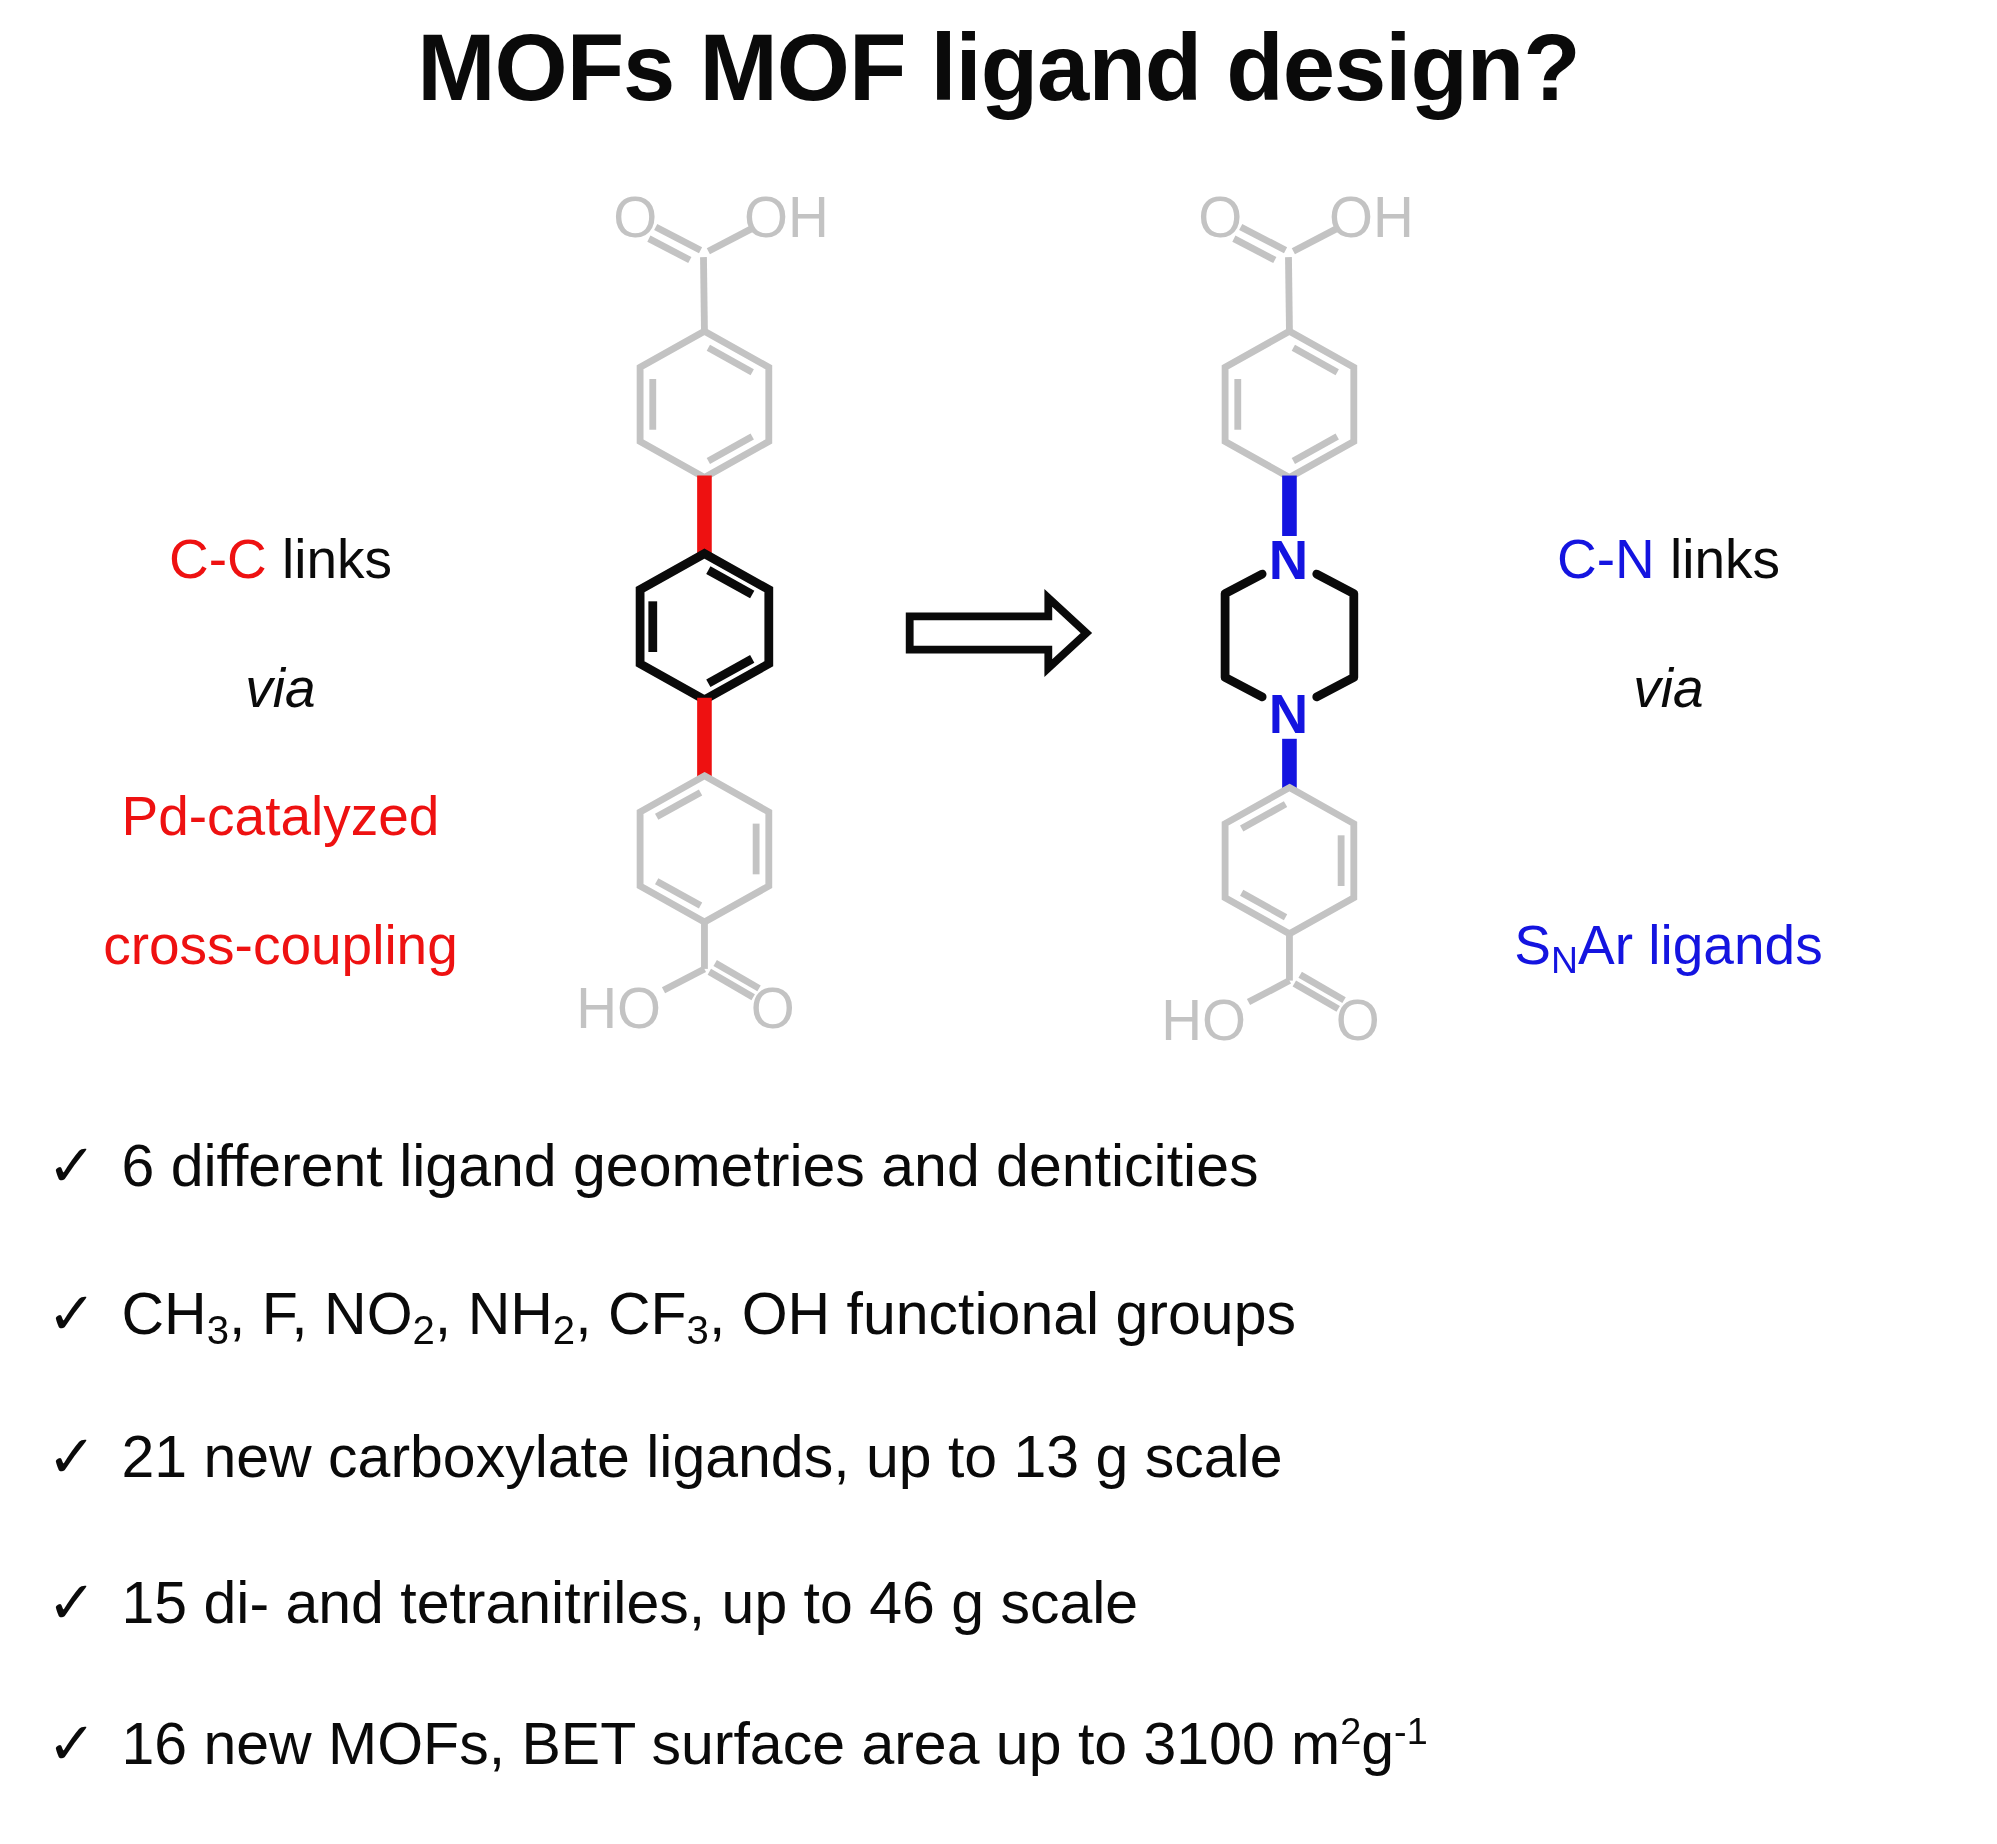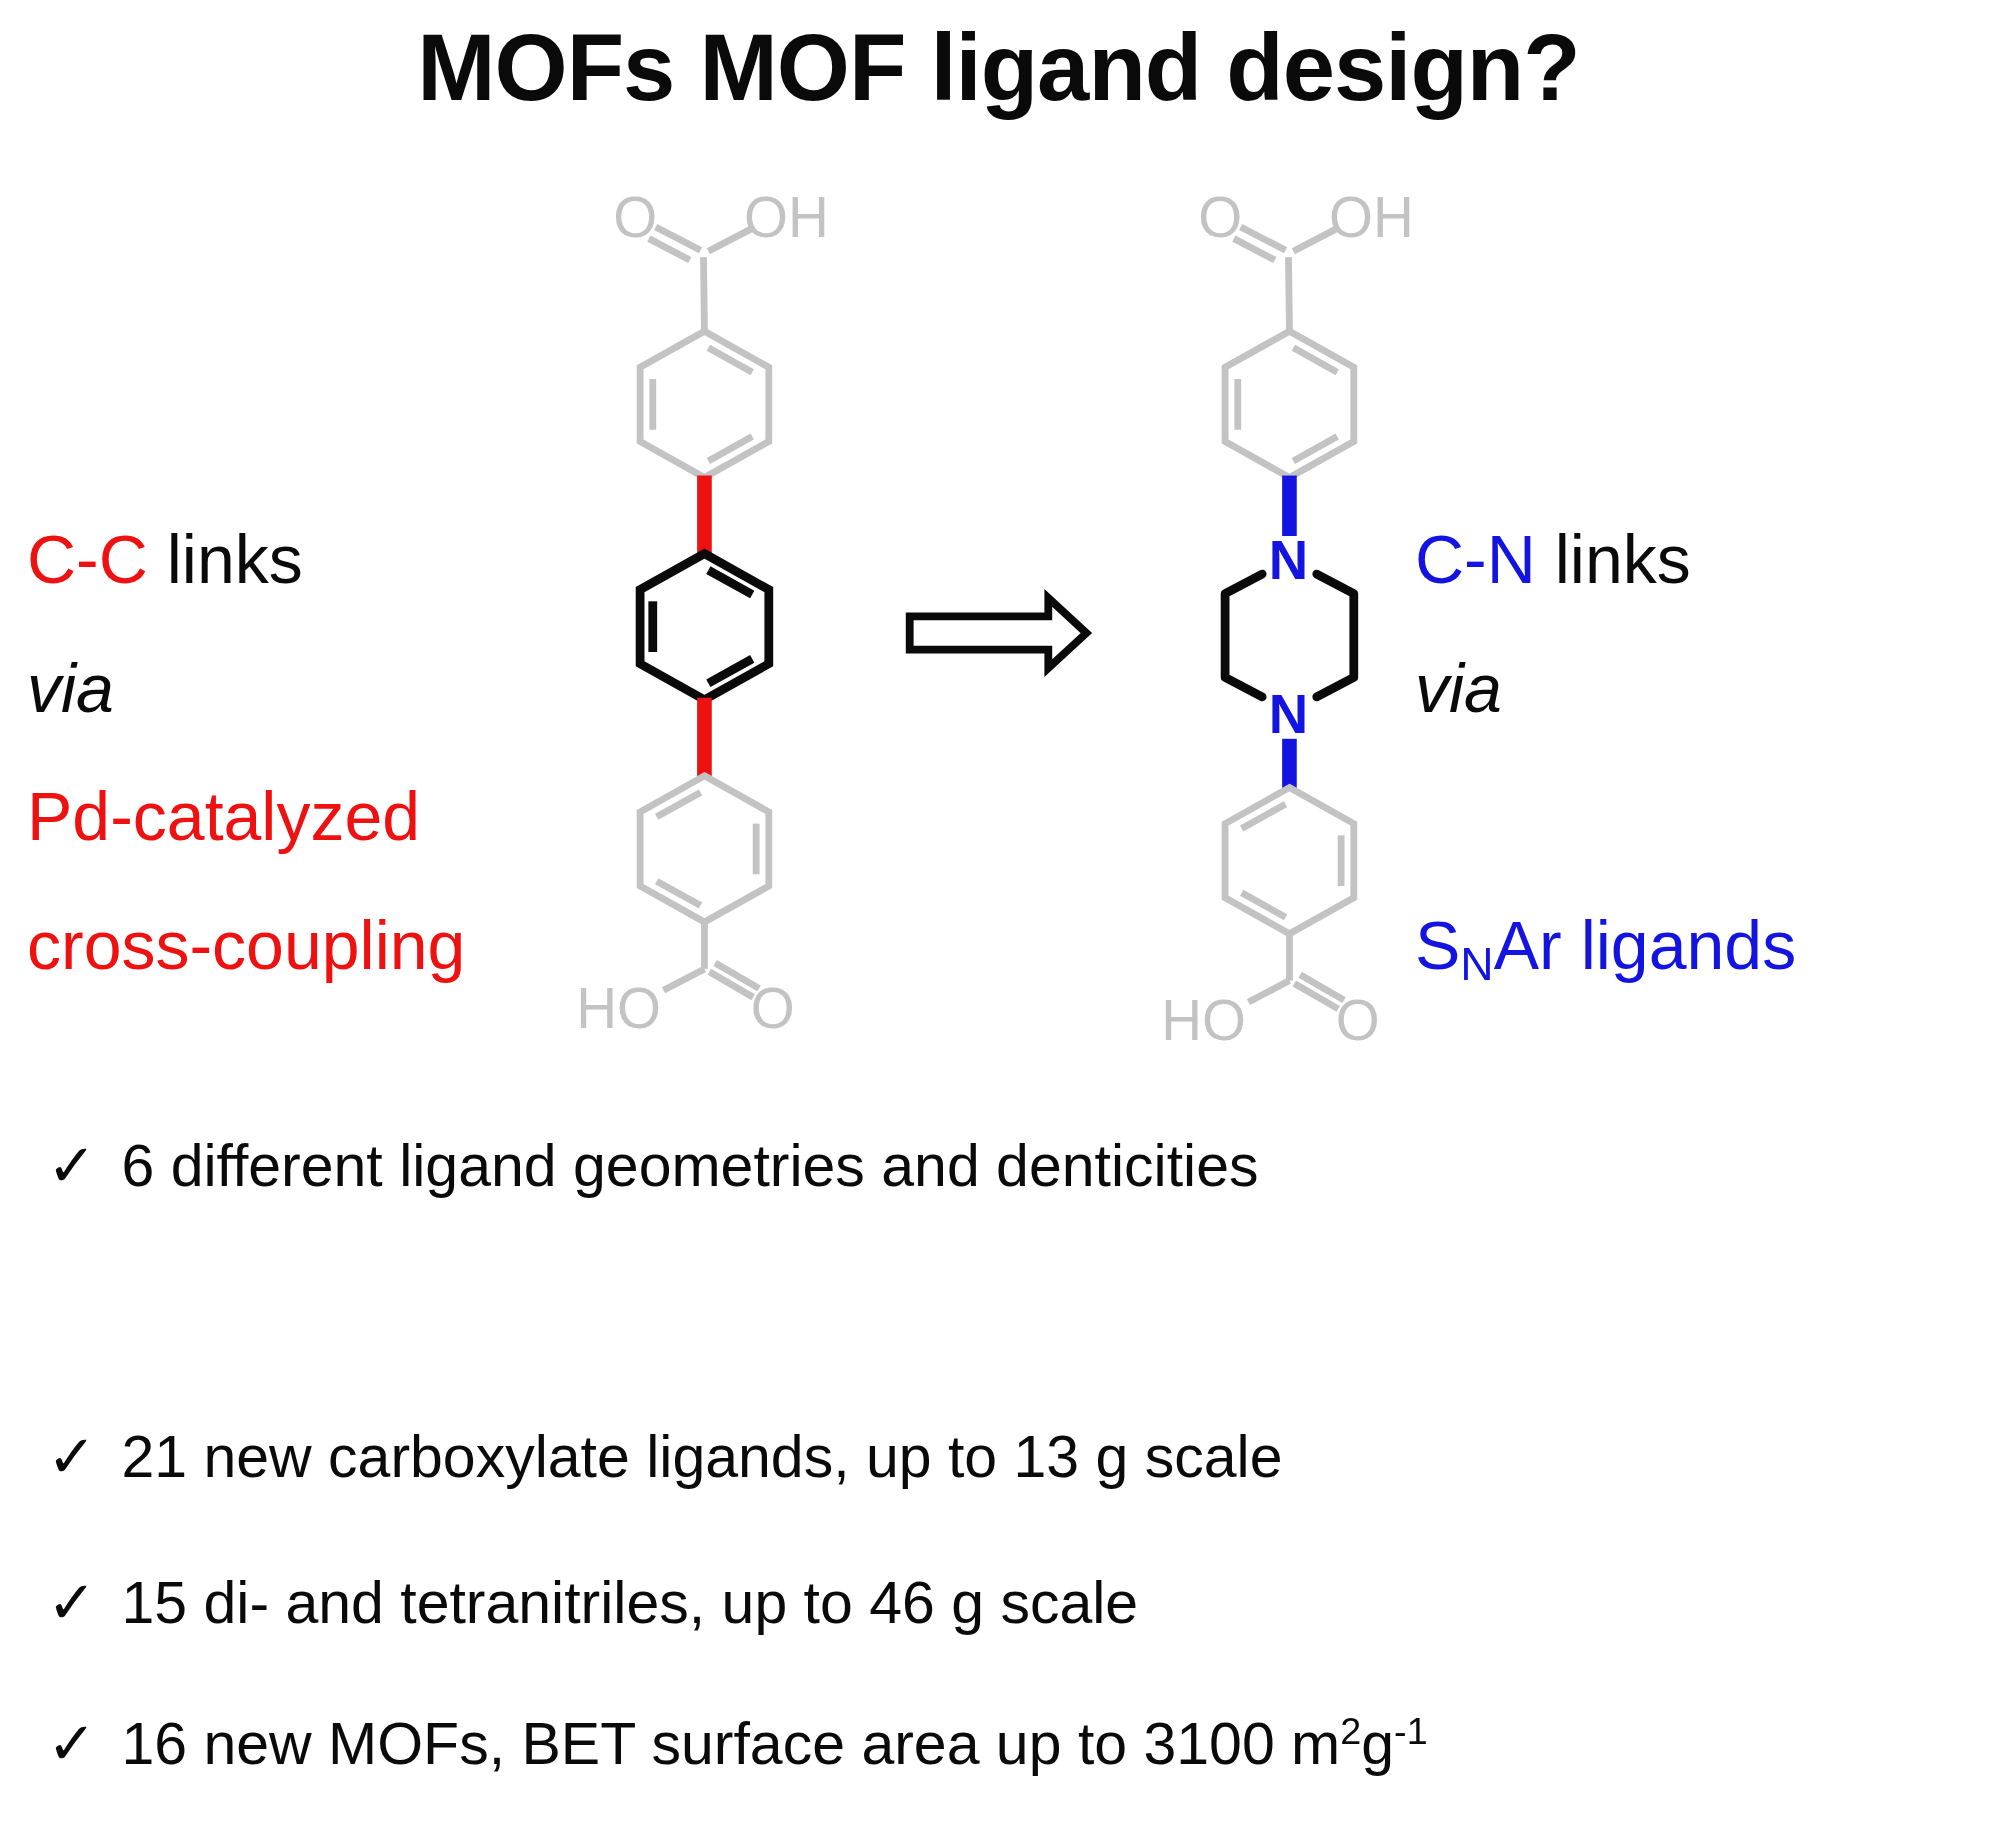--- a/index.html
+++ b/index.html
@@ -5,22 +5,22 @@
   html,body{margin:0;padding:0;background:#fff;}
   #canvas{
     position:relative;width:1997px;height:1844px;background:#ffffff;
     font-family:"Liberation Sans","DejaVu Sans",sans-serif;color:#0a0a0a;overflow:hidden;
   }
   .title{
     position:absolute;top:13.7px;left:0;width:100%;text-align:center;
     font-size:94px;font-weight:700;letter-spacing:-1px;white-space:nowrap;
   }
   .lbl{
-    position:absolute;width:507px;height:90px;line-height:90px;
-    font-size:68px;white-space:nowrap;
+    position:absolute;width:507px;height:90px;line-height:90px;text-align:center;
+    font-size:55px;white-space:nowrap;
   }
   .lbl.lleft{left:27px;}
   .lbl.lright{left:1415px;}
   .mol{position:absolute;top:146px;}
   .arrow{position:absolute;left:897px;top:585px;}
   .row{
     position:absolute;left:47px;height:90px;line-height:90px;
     font-size:59px;white-space:nowrap;
   }
   .check{display:inline-block;margin-right:25px;}
@@ -136,20 +136,23 @@
       <line x1="147" y1="859" x2="192" y2="885"></line>
       <line x1="153" y1="850" x2="198" y2="876"></line>
     </g>
     <text x="54" y="917" text-anchor="middle" font-size="58" fill="#c3c3c3">HO</text>
     <text x="212" y="917" text-anchor="middle" font-size="58" fill="#c3c3c3">O</text>
   </svg>
 
   <div class="row" style="top:1121px">
     <span class="check">✓</span><span><span>6 different ligand geometries and denticities</span></span>
   </div>
+  <div class="row" style="top:1269px">
+    <span class="check">✓</span><span><span>CH</span><sub>3</sub><span>, F, NO</span><sub>2</sub><span>, NH</span><sub>2</sub><span>, CF</span><sub>3</sub><span>, OH functional groups</span></span>
+  </div>
   <div class="row" style="top:1412px">
     <span class="check">✓</span><span><span>21 new carboxylate ligands, up to 13 g scale</span></span>
   </div>
   <div class="row" style="top:1558px">
     <span class="check">✓</span><span><span>15 di- and tetranitriles, up to 46 g scale</span></span>
   </div>
   <div class="row" style="top:1699px">
     <span class="check">✓</span><span><span>16 new MOFs, BET surface area up to 3100 m</span><sup>2</sup><span>g</span><sup>-1</sup></span>
   </div>
 

